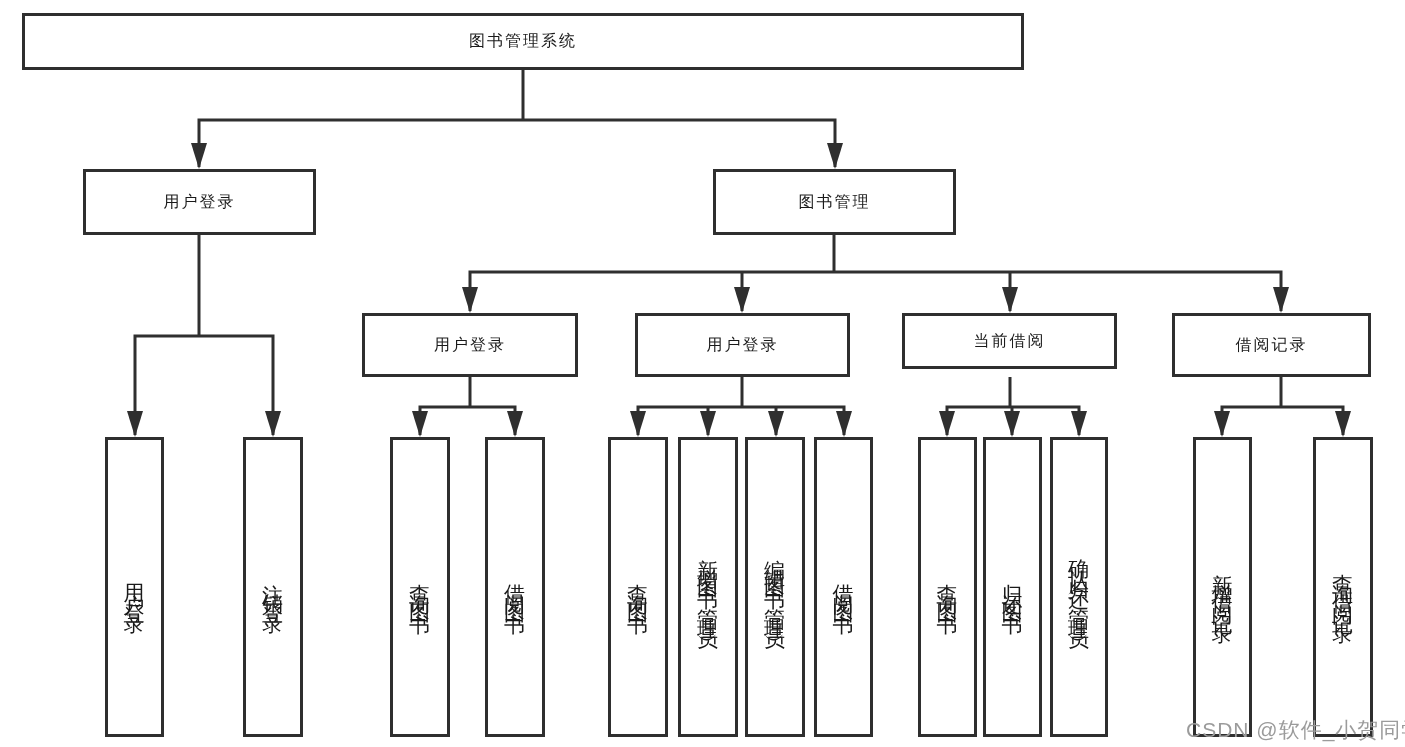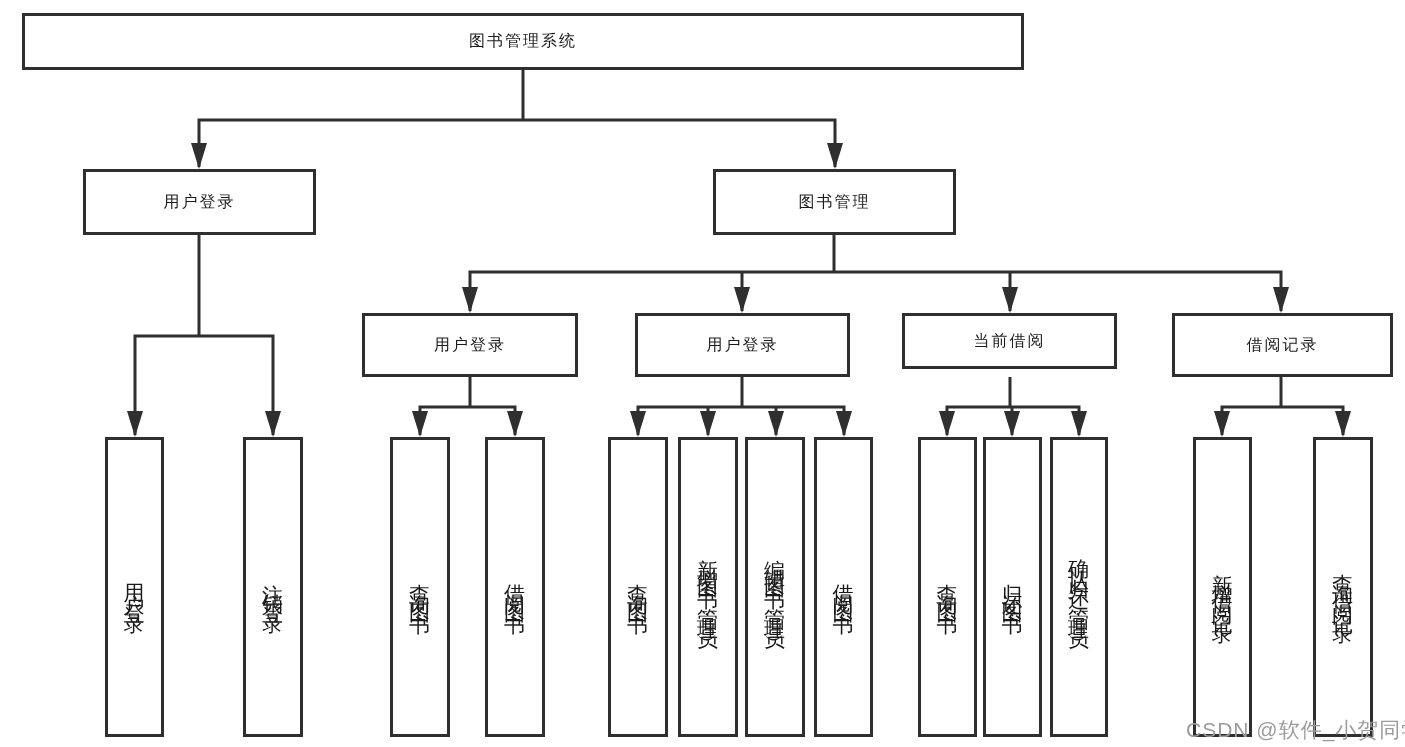--- a/index.html
+++ b/index.html
@@ -42,21 +42,21 @@
     color: #1a1a1a;
     line-height: 1;
   }
   
   .n-root  { left: 22px;  top: 13px;  width: 1002px; height: 57px; }
   .n-l2a   { left: 83px;  top: 169px; width: 233px;  height: 66px; }
   .n-l2b   { left: 713px; top: 169px; width: 243px;  height: 66px; }
   .n-l3a   { left: 362px; top: 313px; width: 216px;  height: 64px; }
   .n-l3b   { left: 635px; top: 313px; width: 215px;  height: 64px; }
   .n-l3c   { left: 902px; top: 313px; width: 215px;  height: 56px; }
-  .n-l3d   { left: 1172px;top: 313px; width: 221px;  height: 64px; }
+  .n-l3d   { left: 1172px;top: 313px; width: 199px;  height: 64px; }
   .c1  { left: 105px;  top: 437px; width: 59px; height: 300px; }
   .c2  { left: 243px;  top: 437px; width: 60px; height: 300px; }
   .c3  { left: 390px;  top: 437px; width: 60px; height: 300px; }
   .c4  { left: 485px;  top: 437px; width: 60px; height: 300px; }
   .c5  { left: 608px;  top: 437px; width: 60px; height: 300px; }
   .c6  { left: 678px;  top: 437px; width: 60px; height: 300px; }
   .c7  { left: 745px;  top: 437px; width: 60px; height: 300px; }
   .c8  { left: 814px;  top: 437px; width: 59px; height: 300px; }
   .c9  { left: 918px;  top: 437px; width: 59px; height: 300px; }
   .c10 { left: 983px;  top: 437px; width: 59px; height: 300px; }

